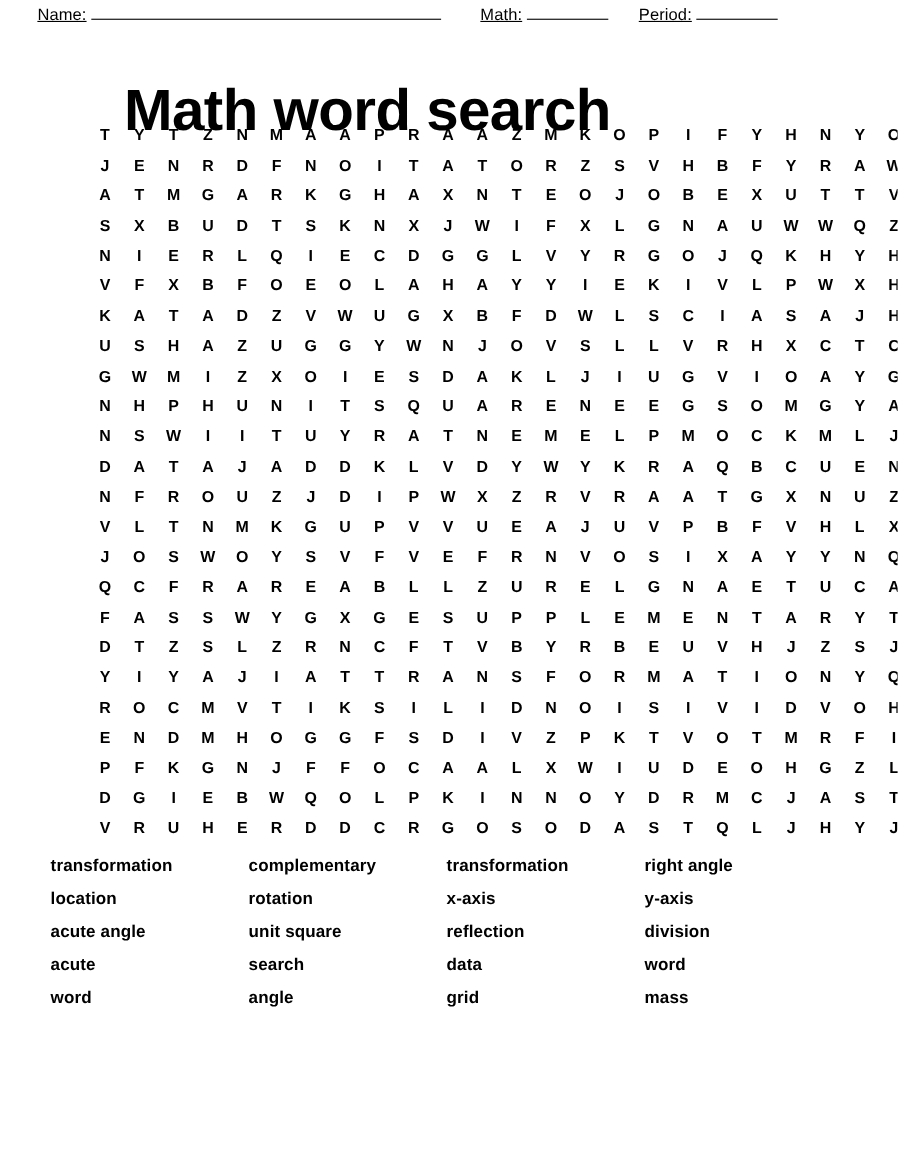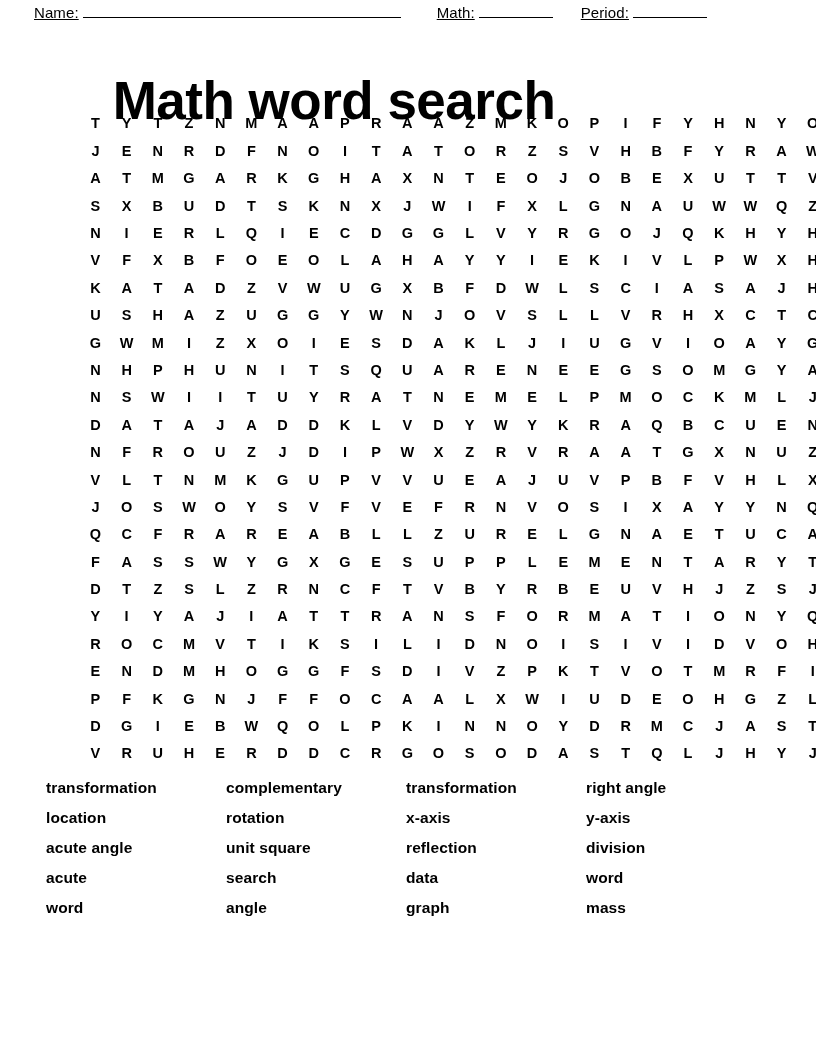--- a/index.html
+++ b/index.html
@@ -787,18 +787,18 @@
       </div>
       <div class="word-row">
         <span class="word-cell">acute</span>
         <span class="word-cell">search</span>
         <span class="word-cell">data</span>
         <span class="word-cell">word</span>
       </div>
       <div class="word-row">
         <span class="word-cell">word</span>
         <span class="word-cell">angle</span>
-        <span class="word-cell">graph</span>
+        <span class="word-cell">grid</span>
         <span class="word-cell">mass</span>
       </div>
     </div>
 
 </div>
 
 </body></html>

